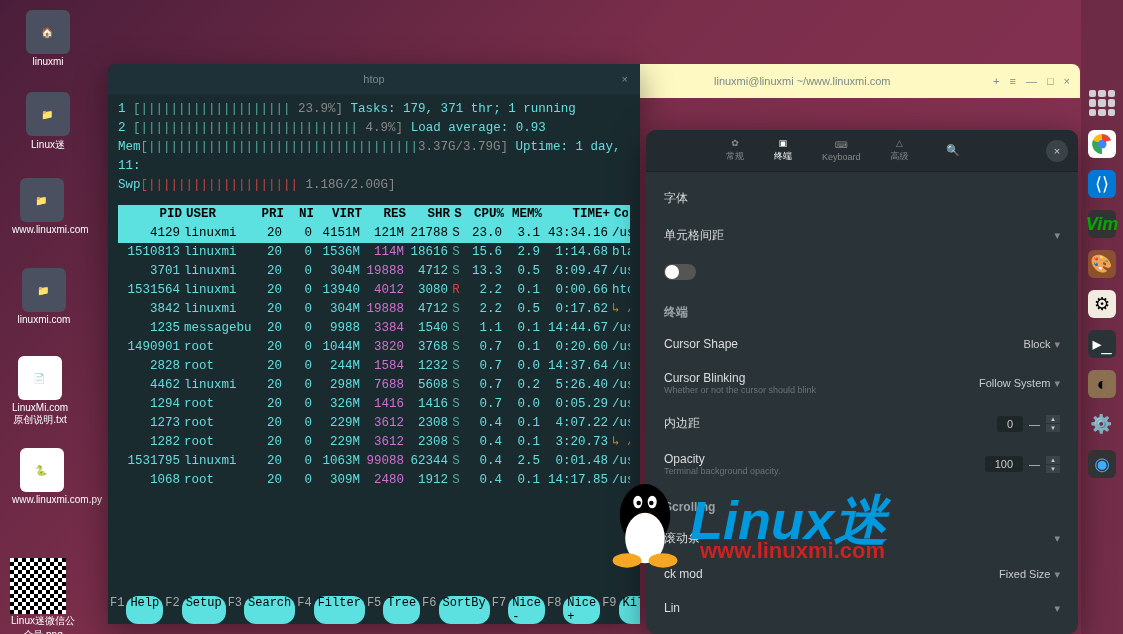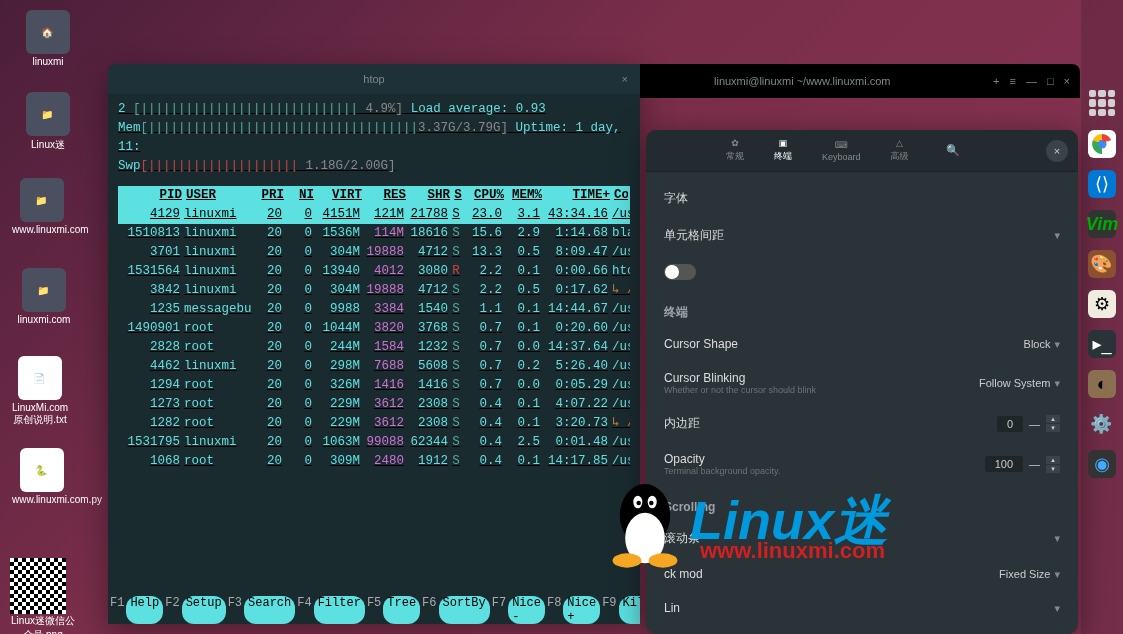--- a/index.html
+++ b/index.html
@@ -9,21 +9,21 @@
 .desktop-icon .icon-box { width: 44px; height: 44px; margin: 0 auto 2px; border-radius: 6px; display: flex; align-items: center; justify-content: center; }
 .folder { background: #4a5060; }
 .file { background: #fff; }
 .pyfile { background: #fff; }
 .taskbar { position: absolute; right: 0; top: 0; width: 42px; height: 100%; background: rgba(30,20,30,0.2); display: flex; flex-direction: column; align-items: center; padding-top: 80px; gap: 12px; }
 .taskbar-icon { width: 28px; height: 28px; border-radius: 6px; display: flex; align-items: center; justify-content: center; font-size: 18px; }
 .grid-icon { position: absolute; right: 8px; top: 90px; width: 26px; height: 26px; display: grid; grid-template-columns: repeat(3,1fr); grid-template-rows: repeat(3,1fr); gap: 2px; }
 .grid-icon span { background: #fff; border-radius: 2px; }
 
 
-.terminal1 { position: absolute; left: 108px; top: 64px; width: 532px; height: 560px; background: #1a2b30; border-radius: 8px 0 0 0; overflow: hidden; box-shadow: 0 8px 32px rgba(0,0,0,0.4); text-decoration: underline; }
+.terminal1 { position: absolute; left: 108px; top: 64px; width: 532px; height: 560px; background: #1a2b30; border-radius: 8px 0 0 0; overflow: hidden; box-shadow: 0 8px 32px rgba(0,0,0,0.4); }
 .term-titlebar { height: 30px; background: #1e3038; display: flex; align-items: center; padding: 0 12px; color: #7a8a8a; font-size: 11px; position: relative; }
 .term-titlebar .title { position: absolute; left: 50%; transform: translateX(-50%); }
 .term-close { position: absolute; right: 12px; cursor: pointer; }
 .htop-body { padding: 6px 10px; font-family: 'Courier New', monospace; font-size: 12.5px; line-height: 19px; color: #6dd; }
 .cpu-row { color: #6dd; }
 .cpu-bar { color: #5a9; }
 .cpu-pct { color: #888; }
 .tasks { color: #6dd; }
 .header-row { background: #5ce0e0; color: #000; font-weight: bold; padding: 0 2px; display: flex; align-items: flex-end; }
 .proc-row { display: flex; white-space: pre; }
@@ -43,21 +43,21 @@
 .proc-row .cyan { color: #5ce0e0; }
 .proc-row .mag { color: #d070d0; }
 .proc-row .grn { color: #5a9; }
 .proc-row .red { color: #d04040; }
 .proc-row .cmd-orange { color: #c08030; }
 .footer-row { position: absolute; bottom: 0; left: 0; right: 0; display: flex; font-family: 'Courier New', monospace; font-size: 12px; }
 .footer-row span.key { color: #aaa; padding: 0 2px; }
 .footer-row span.lbl { background: #5ce0e0; color: #000; padding: 0 4px; border-radius: 12px; }
 
 
-.terminal2 { position: absolute; left: 470px; top: 64px; width: 610px; height: 34px; background: #000000; border-radius: 8px 8px 0 0; display: flex; align-items: center; color: #7a8a8a; font-size: 11px; }
+.terminal2 { position: absolute; left: 470px; top: 64px; width: 610px; height: 34px; background: #fef9c3; border-radius: 8px 8px 0 0; display: flex; align-items: center; color: #7a8a8a; font-size: 11px; }
 .terminal2 .title2 { position: absolute; left: 40%; }
 .terminal2 .controls { position: absolute; right: 10px; display: flex; gap: 10px; }
 
 
 .settings { position: absolute; left: 646px; top: 130px; width: 432px; height: 504px; background: #2a3338; border-radius: 10px; box-shadow: 0 8px 32px rgba(0,0,0,0.5); color: #ccc; font-size: 11px; overflow: hidden; }
 .settings-tabs { display: flex; align-items: center; height: 42px; background: #232b30; border-bottom: 1px solid #1a2428; padding: 0 10px; gap: 30px; }
 .settings-tab { display: flex; flex-direction: column; align-items: center; gap: 2px; font-size: 9px; color: #888; cursor: pointer; }
 .settings-tab.active { color: #fff; }
 .settings-close { margin-left: auto; width: 22px; height: 22px; border-radius: 50%; background: #3a4448; display: flex; align-items: center; justify-content: center; cursor: pointer; }
 .settings-body { padding: 8px 18px; }
@@ -131,20 +131,21 @@
     <span>×</span>
   </div>
 </div>
 
 <div class="terminal1">
   <div class="term-titlebar">
     <span class="title">htop</span>
     <span class="term-close">×</span>
   </div>
   <div class="htop-body">
+    <div class="cpu-row"><span style="color:#6dd">1</span>  <span class="cpu-bar">[||||||||||||||||||||</span><span style="color:#888;float:none">                      </span><span class="cpu-pct">23.9%]</span>   <span class="tasks">Tasks: 179, 371 thr; 1 running</span></div>
     <div class="cpu-row"><span style="color:#6dd">2</span>  <span class="cpu-bar">[|||||||||||||||||||||||||||||</span><span>             </span><span class="cpu-pct">4.9%]</span>   <span class="tasks">Load average: 0.93</span></div>
     <div class="cpu-row"><span style="color:#6dd">Mem</span><span style="color:#5a9">[||||||||||||||||||||||||||||||||||||</span><span style="color:#888">3.37G/3.79G]</span>   <span class="tasks">Uptime: 1 day, 11:</span></div>
     <div class="cpu-row"><span style="color:#6dd">Swp</span><span style="color:#d04040">[||||||||||||||||||||</span><span>                </span><span style="color:#888">1.18G/2.00G]</span></div>
     <div style="height:10px"></div>
     <div class="header-row">
       <span class="col-pid">PID</span>
       <span class="col-user" style="padding-left:4px">USER</span>
       <span class="col-pri">PRI</span>
       <span class="col-ni">NI</span>
       <span class="col-virt">VIRT</span>

